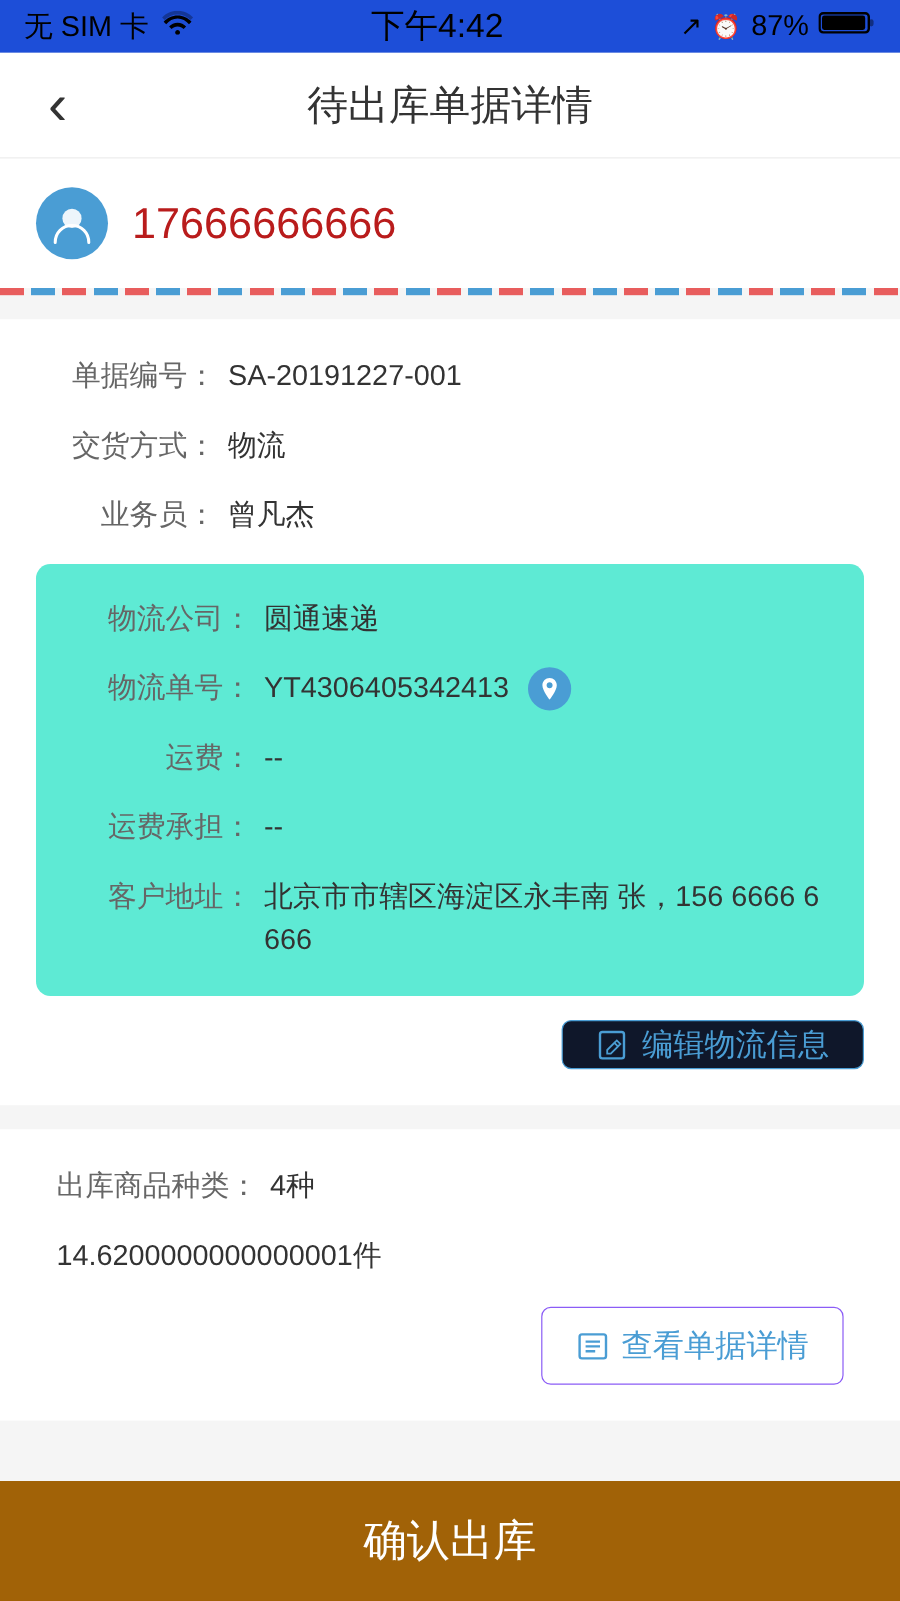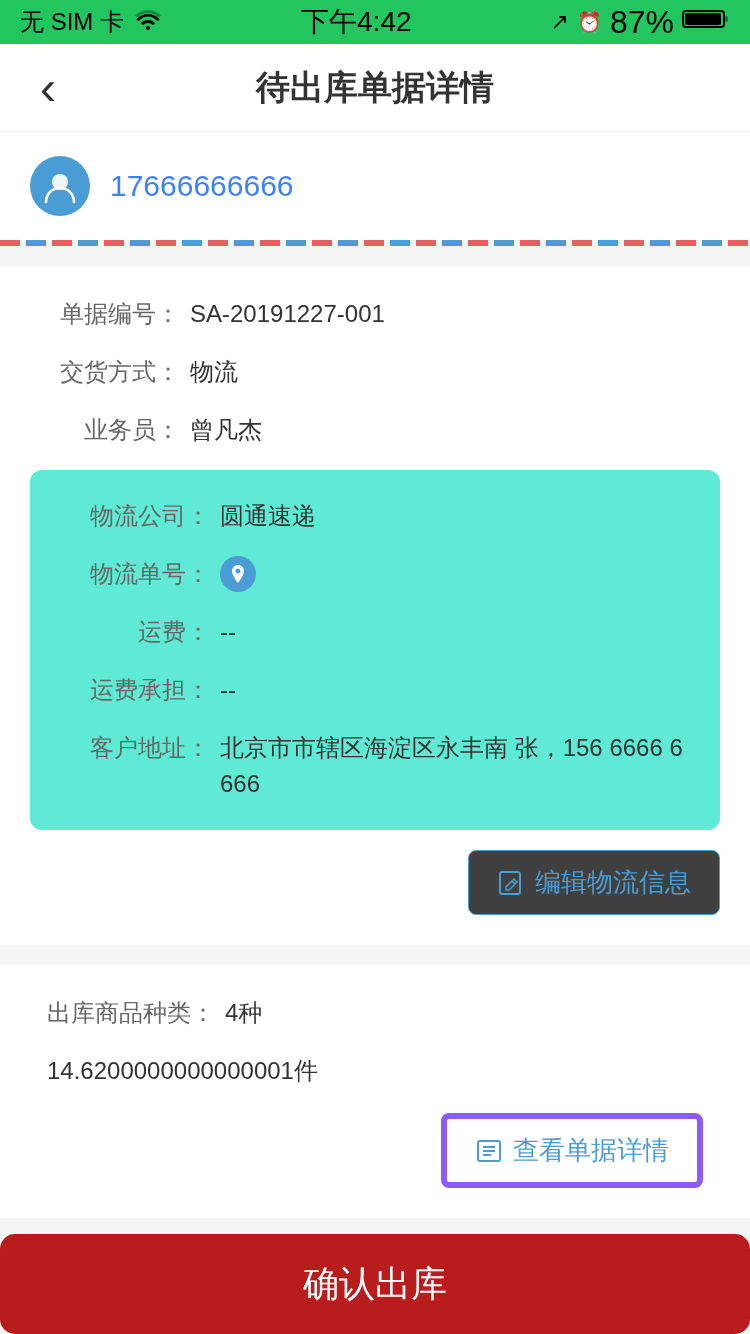--- a/index.html
+++ b/index.html
@@ -9,21 +9,21 @@
       width: 750px;
       min-height: 1334px;
       background: #f5f5f5;
       font-size: 28px;
       color: #333;
     }
 
     
     .status-bar {
       height: 44px;
-      background: #22c55e;
+      background: #1d4ed8;
       display: flex;
       align-items: center;
       justify-content: space-between;
       padding: 0 20px;
       font-size: 24px;
       color: #000;
     }
     .status-left { display: flex; align-items: center; gap: 10px; }
     .status-right { display: flex; align-items: center; gap: 8px; }
 
@@ -41,21 +41,21 @@
       font-size: 40px;
       color: #333;
       cursor: pointer;
       padding: 10px;
     }
     .nav-title {
       position: absolute;
       left: 50%;
       transform: translateX(-50%);
       font-size: 34px;
-      font-weight: 700;
+      font-weight: 400;
       color: #333;
     }
 
     
     .customer-header {
       background: #fff;
       padding: 24px 30px;
       display: flex;
       align-items: center;
       gap: 20px;
@@ -65,23 +65,23 @@
       height: 60px;
       border-radius: 50%;
       background: #4a9dd4;
       display: flex;
       align-items: center;
       justify-content: center;
       color: white;
       font-size: 32px;
     }
     .customer-phone {
-      font-size: 30px;
+      font-size: 36px;
       font-weight: 500;
-      color: #3b82f6;
+      color: #b91c1c;
     }
 
     
     .dashed-divider {
       height: 6px;
       background: repeating-linear-gradient(
         90deg,
         #e85d5d 0px, #e85d5d 20px,
         transparent 20px, transparent 26px,
         #4a9dd4 26px, #4a9dd4 46px,
@@ -144,23 +144,23 @@
 
     
     .edit-btn-row {
       display: flex;
       justify-content: flex-end;
       margin-top: 20px;
     }
     .edit-btn {
       border: 1px solid #4a9dd4;
       color: #4a9dd4;
-      background: #404040;
+      background: #0f172a;
       border-radius: 8px;
-      padding: 14px 28px;
+      padding: 2px 28px;
       font-size: 26px;
       display: flex;
       align-items: center;
       gap: 10px;
       cursor: pointer;
     }
 
     
     .goods-section {
       background: #fff;
@@ -168,21 +168,21 @@
       padding: 30px 47px;
     }
 
     
     .view-detail-row {
       display: flex;
       justify-content: flex-end;
       margin-top: 24px;
     }
     .view-detail-btn {
-      border: 6px solid #8b5cf6;
+      border: 1px solid #8b5cf6;
       color: #4a9dd4;
       background: #fff;
       border-radius: 8px;
       padding: 14px 28px;
       font-size: 26px;
       display: flex;
       align-items: center;
       gap: 10px;
       cursor: pointer;
     }
@@ -192,27 +192,26 @@
       height: 260px;
       background: #f5f5f5;
     }
 
     
     .confirm-btn-bar {
       position: fixed;
       bottom: 0;
       left: 0;
       width: 750px;
-      background: #b91c1c;
+      background: #a16207;
       height: 100px;
       display: flex;
       align-items: center;
       justify-content: center;
       cursor: pointer;
-      border-radius: 15px;
     }
     .confirm-btn-text {
       color: #fff;
       font-size: 36px;
       font-weight: 500;
     }
   </style>
 </head>
 <body>
 
@@ -225,21 +224,21 @@
         <path d="M14 10c2.8 0 5.3 1.2 7.1 3.1l-2.1 2.1c-1.3-1.3-3-2.2-5-2.2s-3.7.9-5 2.2L6.9 13.1C8.7 11.2 11.2 10 14 10z" fill="#000"></path>
         <path d="M14 4c4.6 0 8.7 2 11.6 5.2l-2.1 2.1C21.1 8.4 17.7 6.5 14 6.5S6.9 8.4 4.5 11.3L2.4 9.2C5.3 6 9.4 4 14 4z" fill="#000"></path>
         <path d="M14 0C9 0 4.4 2.1 1.1 5.5L3.2 7.6C6 4.7 9.8 3 14 3s8 1.7 10.8 4.6l2.1-2.1C23.6 2.1 19 0 14 0z" fill="#000" opacity="0.3"></path>
       </svg>
     </span>
   </div>
   <span class="status-time" style="font-size:28px;font-weight:400;">下午4:42</span>
   <div class="status-right">
     <span style="font-size:22px;">↗</span>
     <span style="font-size:20px;">⏰</span>
-    <span style="font-size:32px;">87%</span>
+    <span style="font-size:24px;">87%</span>
     <span>
       <svg width="48" height="24" viewBox="0 0 48 24" fill="none">
         <rect x="1" y="4" width="41" height="16" rx="3" stroke="#000" stroke-width="2"></rect>
         <rect x="3" y="6" width="36" height="12" rx="2" fill="#000"></rect>
         <rect x="42" y="9" width="4" height="6" rx="2" fill="#000" opacity="0.4"></rect>
       </svg>
     </span>
   </div>
 </div>
 
@@ -275,20 +274,21 @@
   </div>
 
   <div class="logistics-card">
     <div class="info-row">
       <span class="info-label">物流公司：</span>
       <span class="info-value">圆通速递</span>
     </div>
     <div class="info-row">
       <span class="info-label">物流单号：</span>
       <span class="info-value">
+        <span>YT4306405342413</span>
         <span class="location-icon">
           <svg width="20" height="20" viewBox="0 0 20 20" fill="none">
             <path d="M10 1C6.7 1 4 3.7 4 7c0 4.5 6 12 6 12s6-7.5 6-12c0-3.3-2.7-6-6-6zm0 8.5c-1.4 0-2.5-1.1-2.5-2.5S8.6 4.5 10 4.5s2.5 1.1 2.5 2.5S11.4 9.5 10 9.5z" fill="white"></path>
           </svg>
         </span>
       </span>
     </div>
     <div class="info-row">
       <span class="info-label">运费：</span>
       <span class="info-value">--</span>

